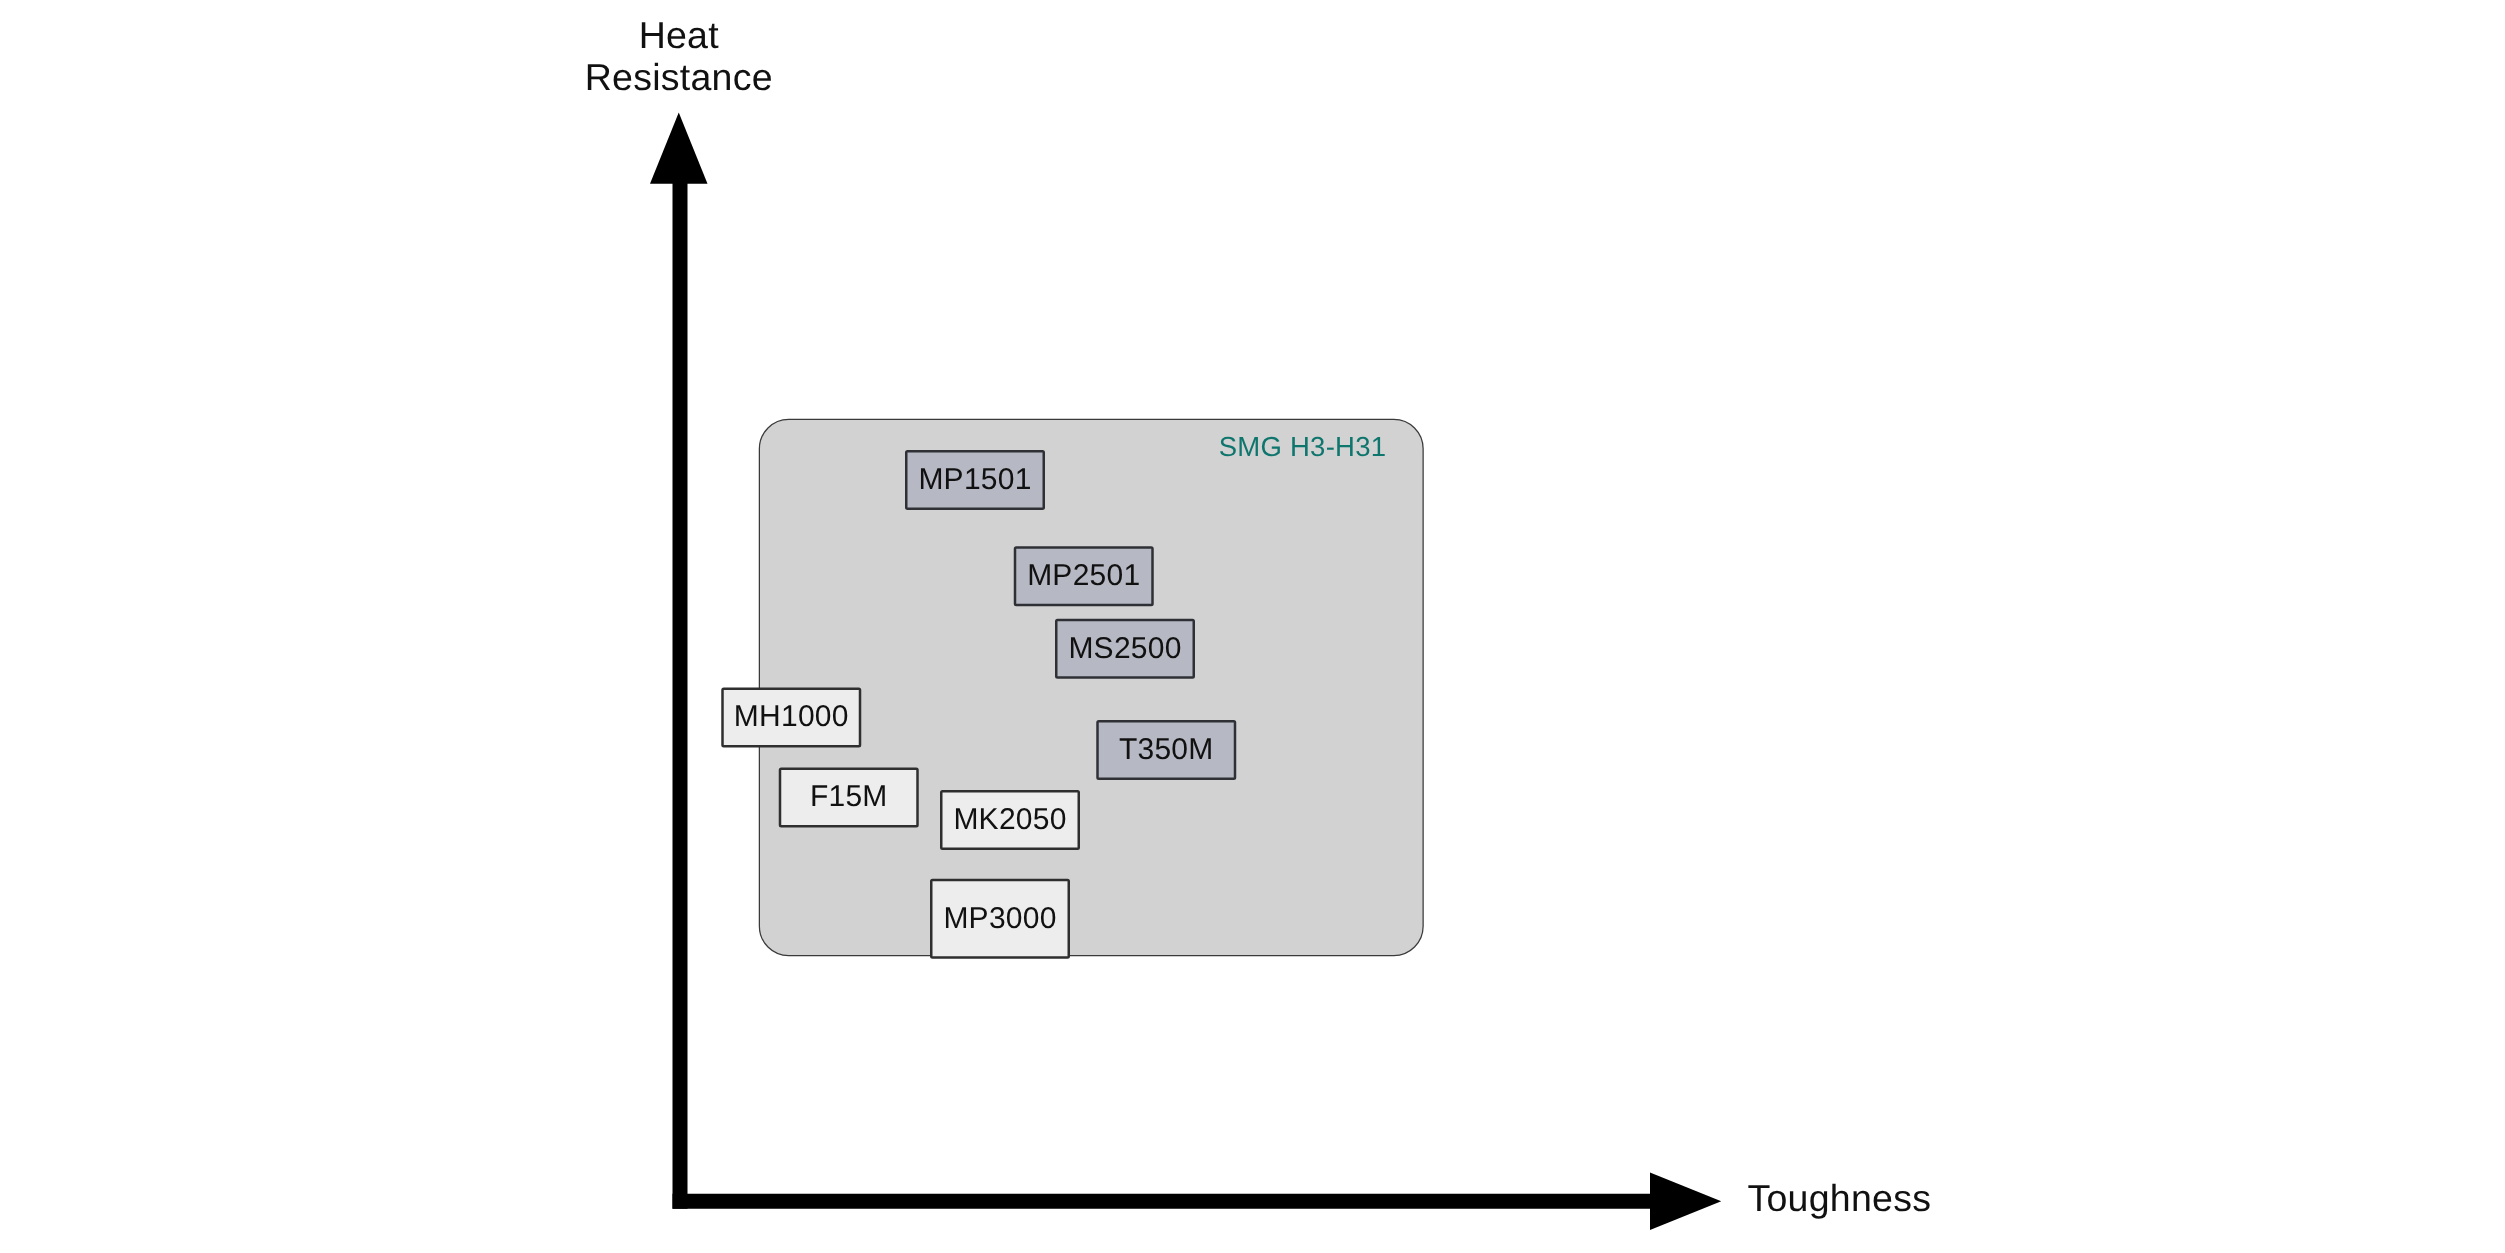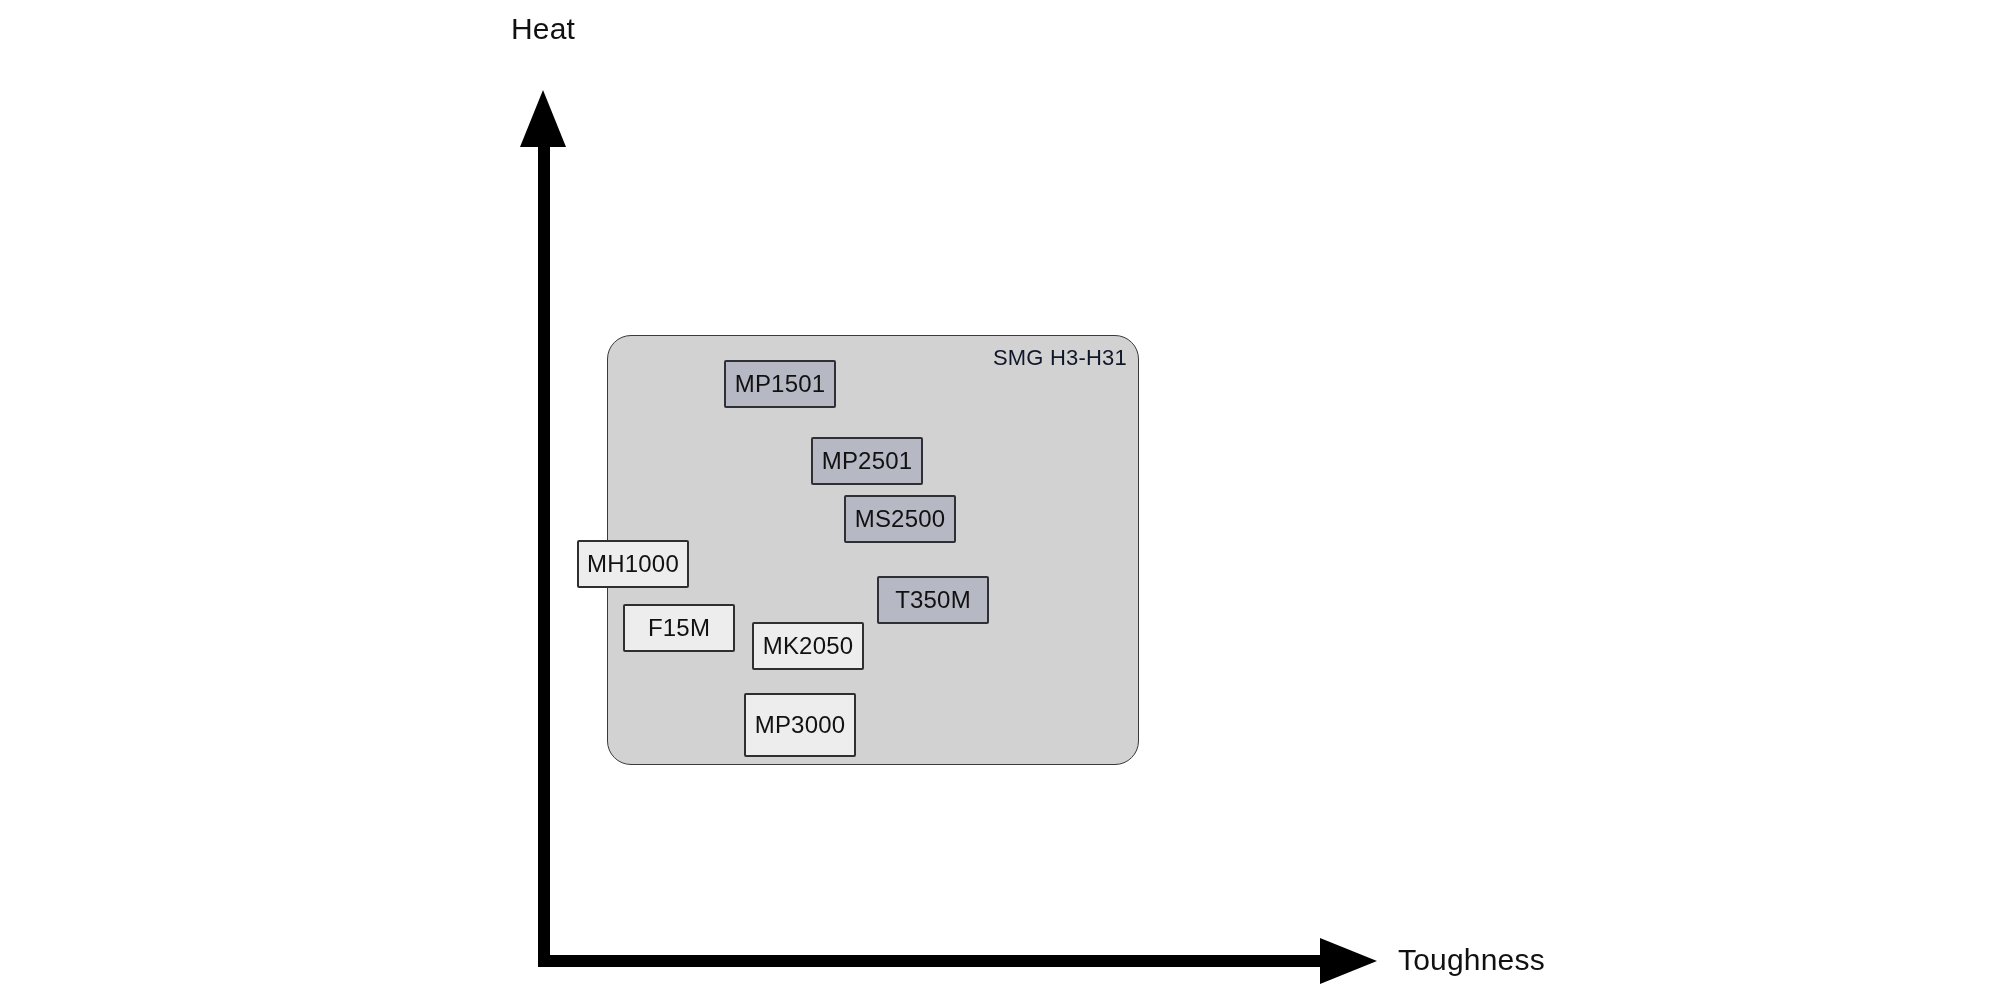--- a/index.html
+++ b/index.html
@@ -57,53 +57,55 @@
   }
   
   .group-box{
     position:absolute;
     background:var(--group-fill);
     border:1.5px solid var(--group-border);
     border-radius:24px;
     box-sizing:border-box;
   }
   .group-label{
-    position:absolute;right:11px;top:9px;
+    position:absolute;right:29px;top:9px;
     font-size:22px;line-height:26px;
     letter-spacing:0.2px;
-    color:#0f172a;
+    color:#0f766e;
     white-space:nowrap;
   }
   
   .materials-layer{position:absolute;left:0;top:0;width:100%;height:100%;}
   .material-box{
     position:absolute;
     box-sizing:border-box;
     display:flex;align-items:center;justify-content:center;
     border-radius:2px;
     font-size:24px;
     letter-spacing:0.2px;
     white-space:nowrap;
   }
   .material-box.dark{
     background:var(--dark-fill);
     border:2px solid var(--dark-border);
   }
   .material-box.light{
     background:var(--light-fill);
     border:2px solid var(--light-border);
+    margin-top:10px;
   }
 </style>
 </head>
 <body>
 
 <div class="canvas">
 
   <div class="y-axis-label">
     <div>Heat</div>
+    <div>Resistance</div>
   </div>
   <div class="y-axis-arrowhead"></div>
   <div class="y-axis-line"></div>
 
   <div class="x-axis-line"></div>
   <div class="x-axis-arrowhead"></div>
   <div class="x-axis-label">Toughness</div>
 
   <div class="group-box" style="left: 607px; top: 335px; width: 532px; height: 430px;">
     <div class="group-label">SMG H3-H31</div>

